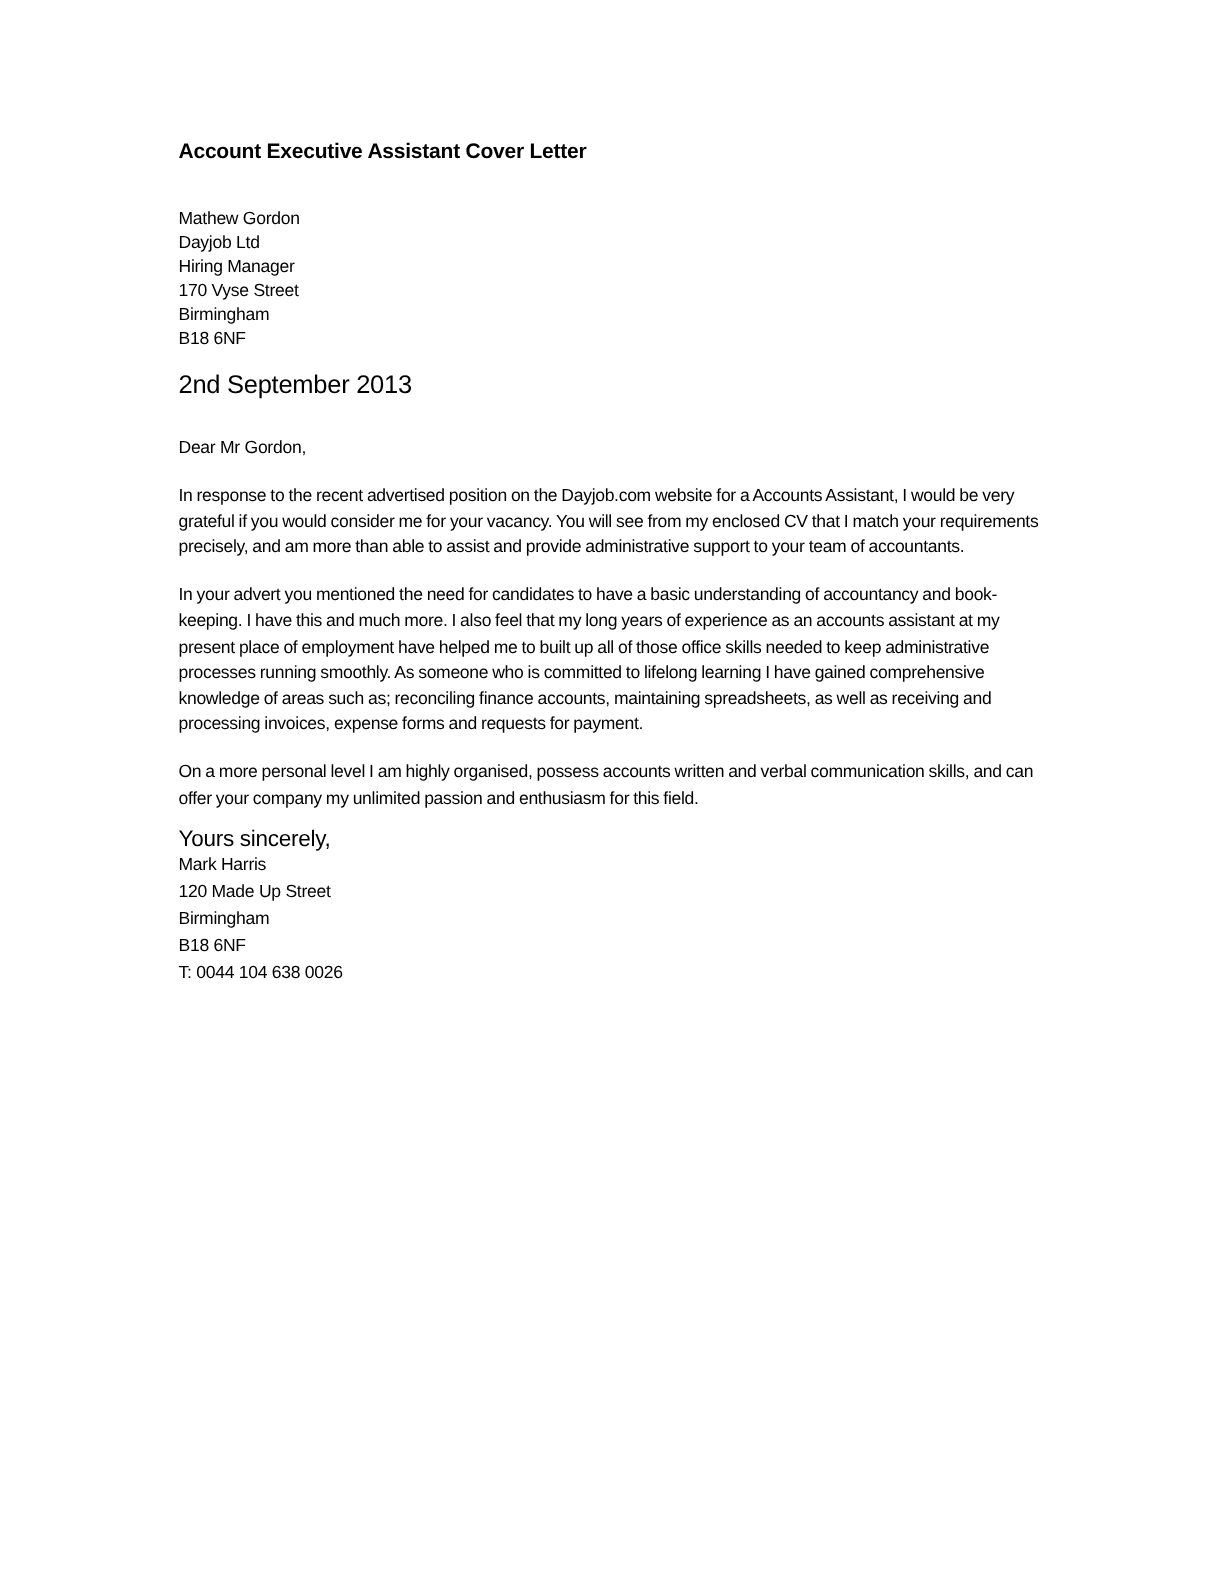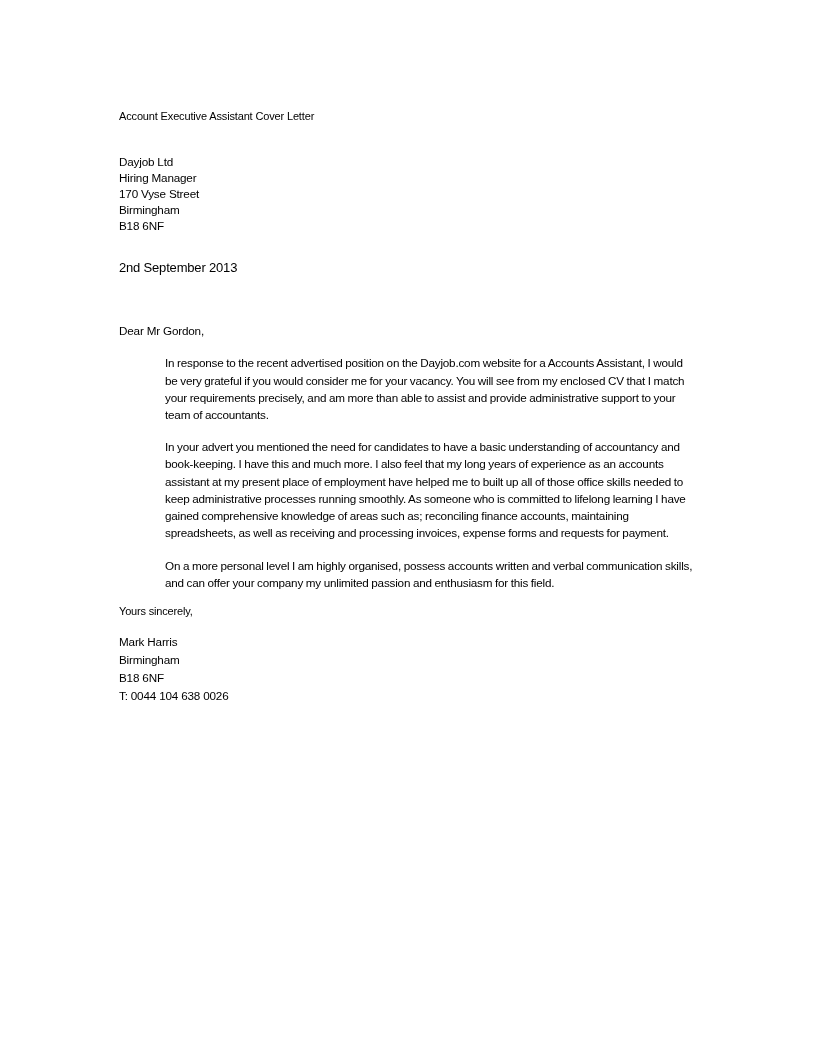--- a/index.html
+++ b/index.html
@@ -23,105 +23,105 @@
     background: #ffffff;
     overflow: hidden;
   }
   .content {
     position: absolute;
     left: 119px;
     top: 93px;
     width: 578px;
   }
   .doc-title {
-    font-size: 11px;
-    font-weight: normal;
+    font-size: 14px;
+    font-weight: bold;
     letter-spacing: -0.15px;
-    margin: 16px 0 30px 0;
+    margin: 0 0 30px 0;
     line-height: 15px;
     white-space: nowrap;
   }
   .addr-block {
     margin: 0 0 0 0;
   }
   .addr-line {
     font-size: 11.7px;
     line-height: 16.1px;
     letter-spacing: -0.18px;
     white-space: nowrap;
   }
   .date-line {
-    font-size: 13px;
+    font-size: 17px;
     line-height: 16px;
     letter-spacing: -0.18px;
-    margin-top: 26px;
+    margin-top: 14px;
     white-space: nowrap;
   }
   .salutation {
     font-size: 11.7px;
     line-height: 16px;
     letter-spacing: -0.18px;
-    margin-top: 47px;
+    margin-top: 26px;
     white-space: nowrap;
   }
   .para {
     font-size: 11.7px;
     line-height: 17.2px;
     letter-spacing: -0.2px;
     margin-top: 15px;
     text-align: left;
     word-spacing: -0.35px;
-    margin-left: 46px;
   }
   .para-gap-large {
     margin-top: 22px;
   }
   .closing {
-    font-size: 11px;
+    font-size: 15px;
     line-height: 16px;
     letter-spacing: -0.18px;
     white-space: nowrap;
   }
   .sign-block {
-    margin-top: 14px;
   }
   .sign-line {
     font-size: 11.7px;
     line-height: 18px;
     letter-spacing: -0.18px;
     white-space: nowrap;
   }
 </style>
 </head>
 <body>
 
 <div class="page">
   <div class="content">
 
     <h1 class="doc-title">Account Executive Assistant Cover Letter</h1>
 
     <div class="addr-block">
+      <div class="addr-line">Mathew Gordon</div>
       <div class="addr-line">Dayjob Ltd</div>
       <div class="addr-line">Hiring Manager</div>
       <div class="addr-line">170 Vyse Street</div>
       <div class="addr-line">Birmingham</div>
       <div class="addr-line">B18 6NF</div>
     </div>
 
     <div class="date-line">2nd September 2013</div>
 
     <div class="salutation">Dear Mr Gordon,</div>
 
     <p class="para">In response to the recent advertised position on the Dayjob.com website for a Accounts Assistant, I would be very grateful if you would consider me for your vacancy. You will see from my enclosed CV that I match your requirements precisely, and am more than able to assist and provide administrative support to your team of accountants.</p>
     <p class="para">In your advert you mentioned the need for candidates to have a basic understanding of accountancy and book-keeping. I have this and much more.  I also feel that my long years of experience as an accounts assistant at my present place of employment have helped me to built up all of those office skills needed to keep administrative processes running smoothly. As someone who is committed to lifelong learning I have gained comprehensive knowledge of areas such as; reconciling finance accounts, maintaining spreadsheets, as well as receiving and processing invoices, expense forms and requests for payment.</p>
     <p class="para">On a more personal level I am highly organised, possess accounts written and verbal communication skills, and can offer your company my unlimited passion and enthusiasm for this field.</p>
 
     <div class="closing">Yours sincerely,</div>
 
     <div class="sign-block">
       <div class="sign-line">Mark Harris</div>
+      <div class="sign-line">120 Made Up Street</div>
       <div class="sign-line">Birmingham</div>
       <div class="sign-line">B18 6NF</div>
       <div class="sign-line">T: 0044 104 638 0026</div>
     </div>
 
   </div>
 </div>
 
 </body></html>

